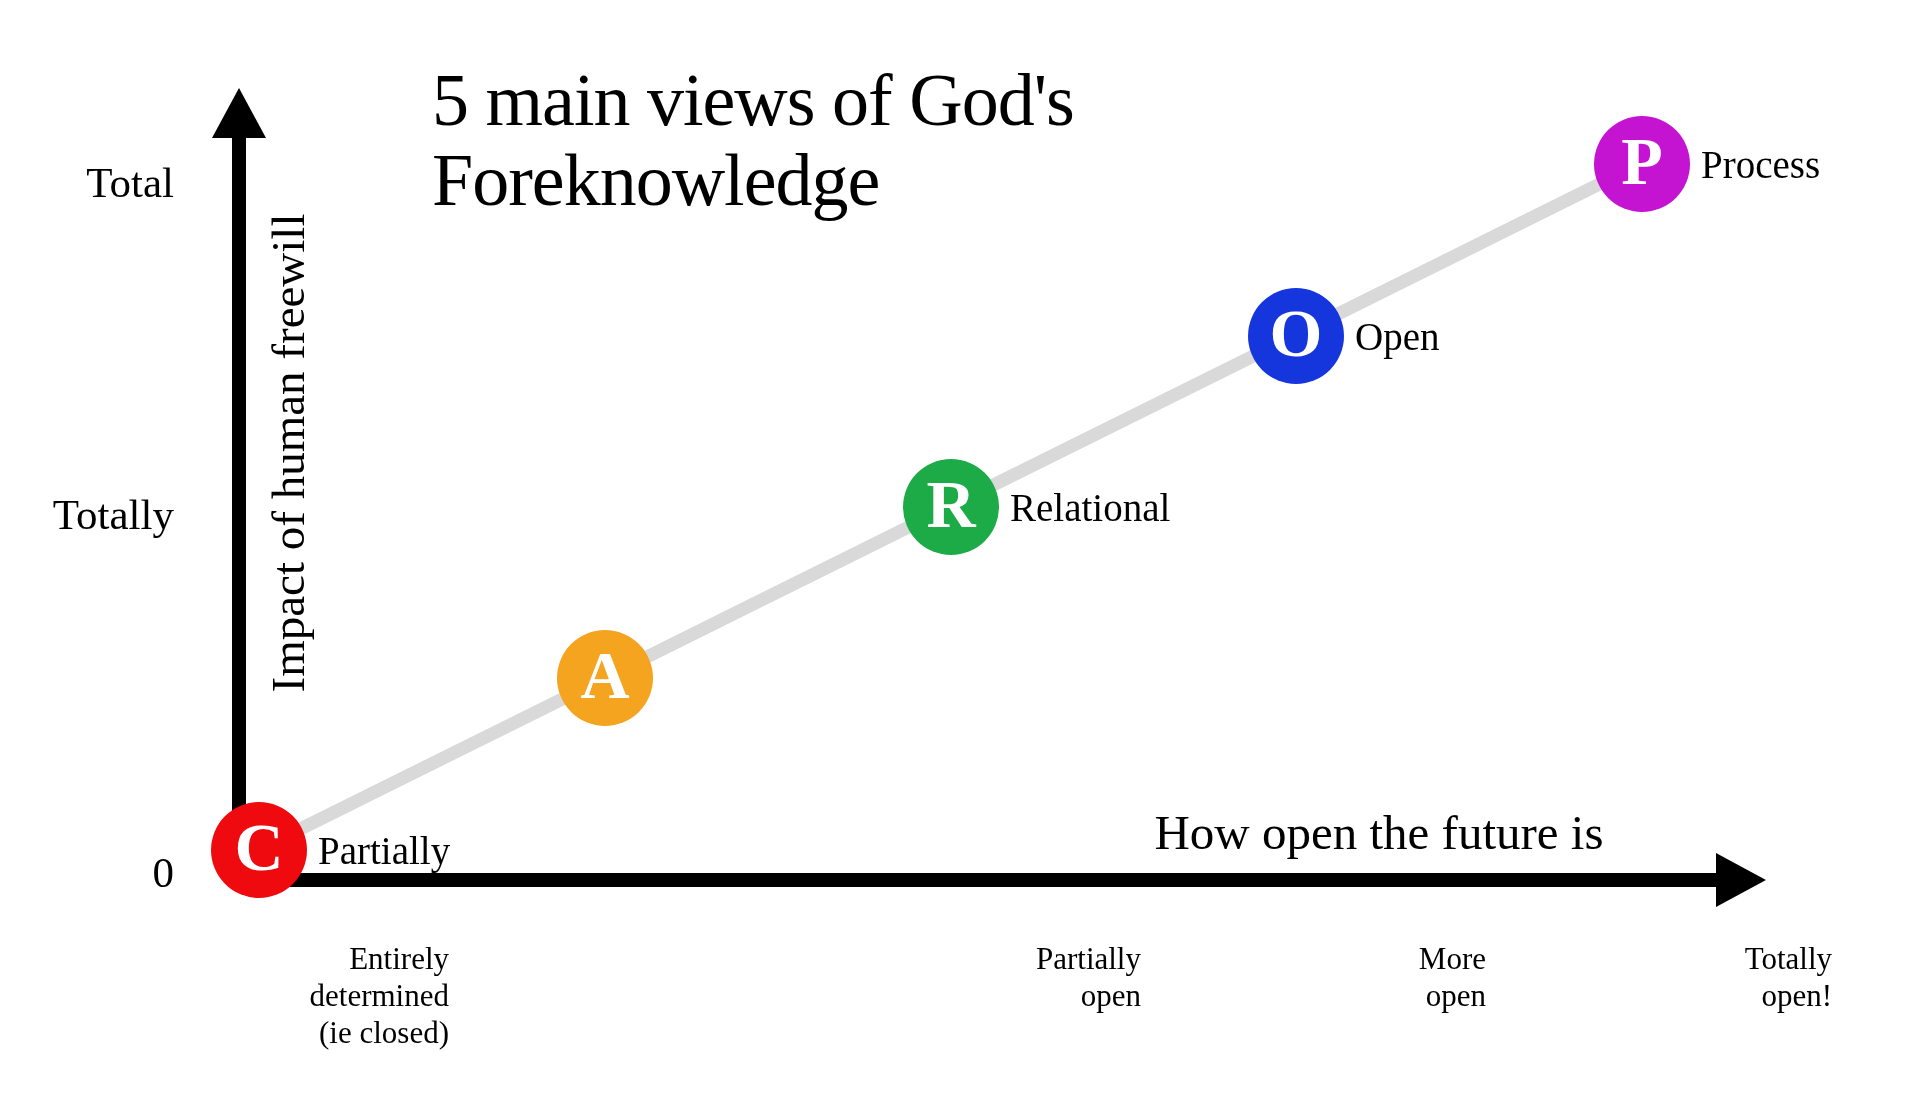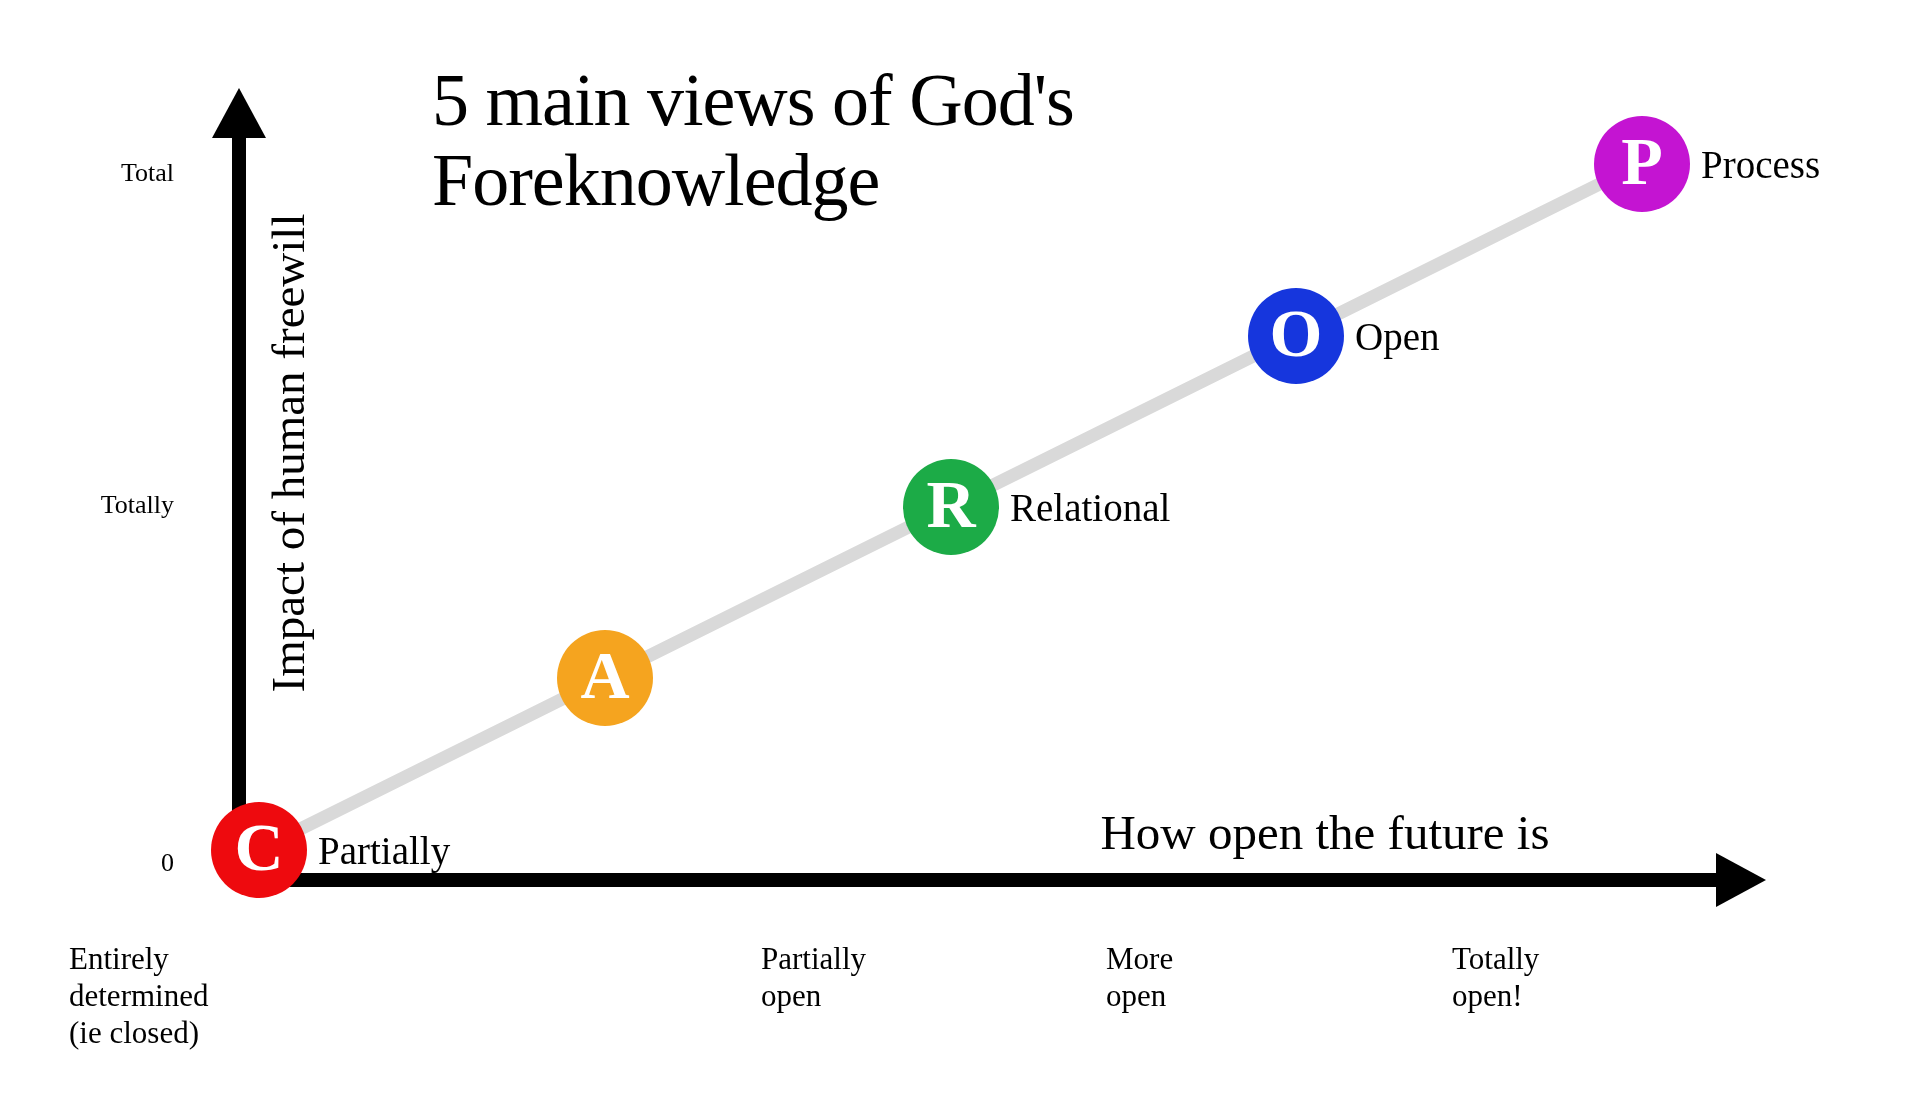--- a/index.html
+++ b/index.html
@@ -31,32 +31,32 @@
     position:absolute;left:235px;top:843px;width:1546px;height:13px;
     transform:rotate(-26.4deg);transform-origin:0 50%;
     border-radius:7px;z-index:1;
   }
   
   .y-label{
     position:absolute;left:-58px;top:428px;width:640px;height:50px;
     text-align:center;font-size:47px;transform:rotate(-90deg);z-index:3;
   }
   .x-label{
-    position:absolute;left:1001px;top:804px;width:600px;
+    position:absolute;left:1055px;top:804px;width:600px;
     text-align:center;font-size:49px;z-index:3;
   }
   .ytick{
     position:absolute;left:0;width:150px;text-align:right;
-    font-size:26px;z-index:3;
+    font-size:43px;z-index:3;
   }
   .ytick.total{top:158px;}
   .ytick.partial{top:490px;}
   .ytick.zero{top:848px;}
   .xtick{
-    position:absolute;top:940px;width:380px;text-align:left;
+    position:absolute;top:940px;width:380px;text-align:right;
     font-size:31px;line-height:37px;white-space:pre-line;z-index:3;
   }
   
   .point{position:absolute;display:flex;align-items:center;z-index:4;}
   .bubble{
     width:96px;height:96px;border-radius:50%;
     display:flex;align-items:center;justify-content:center;
     flex:0 0 96px;
   }
   .letter{

